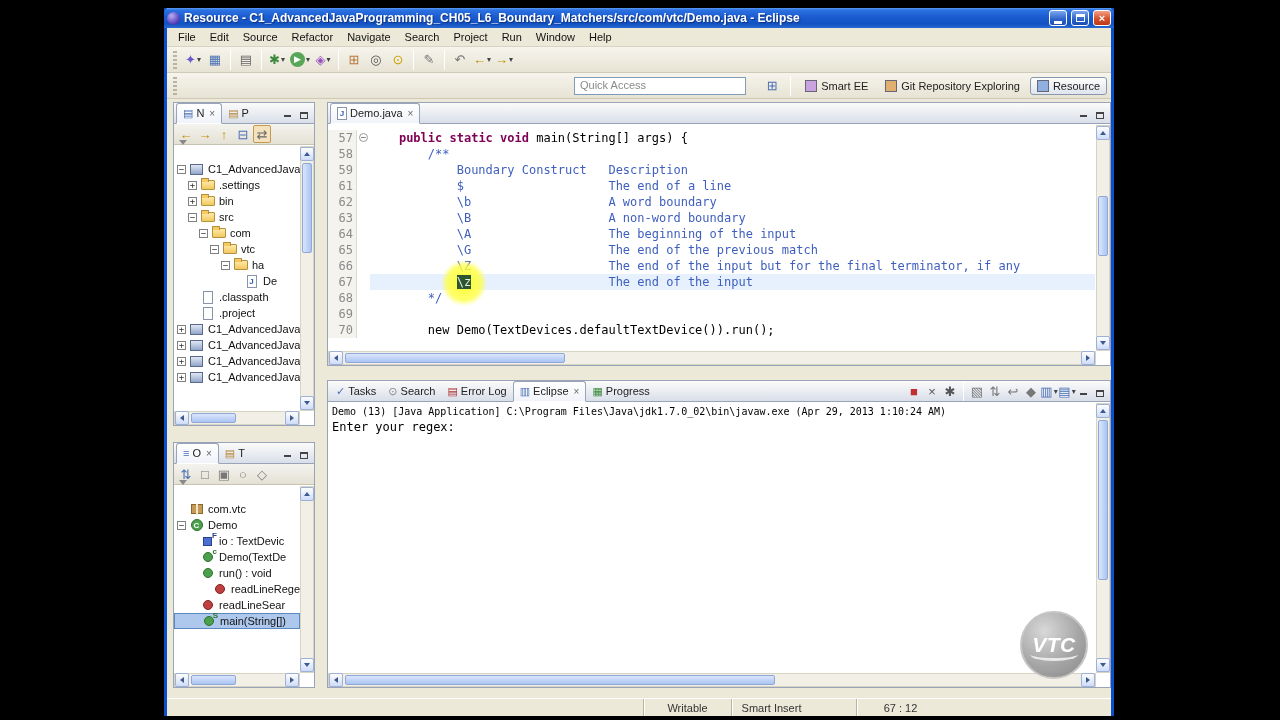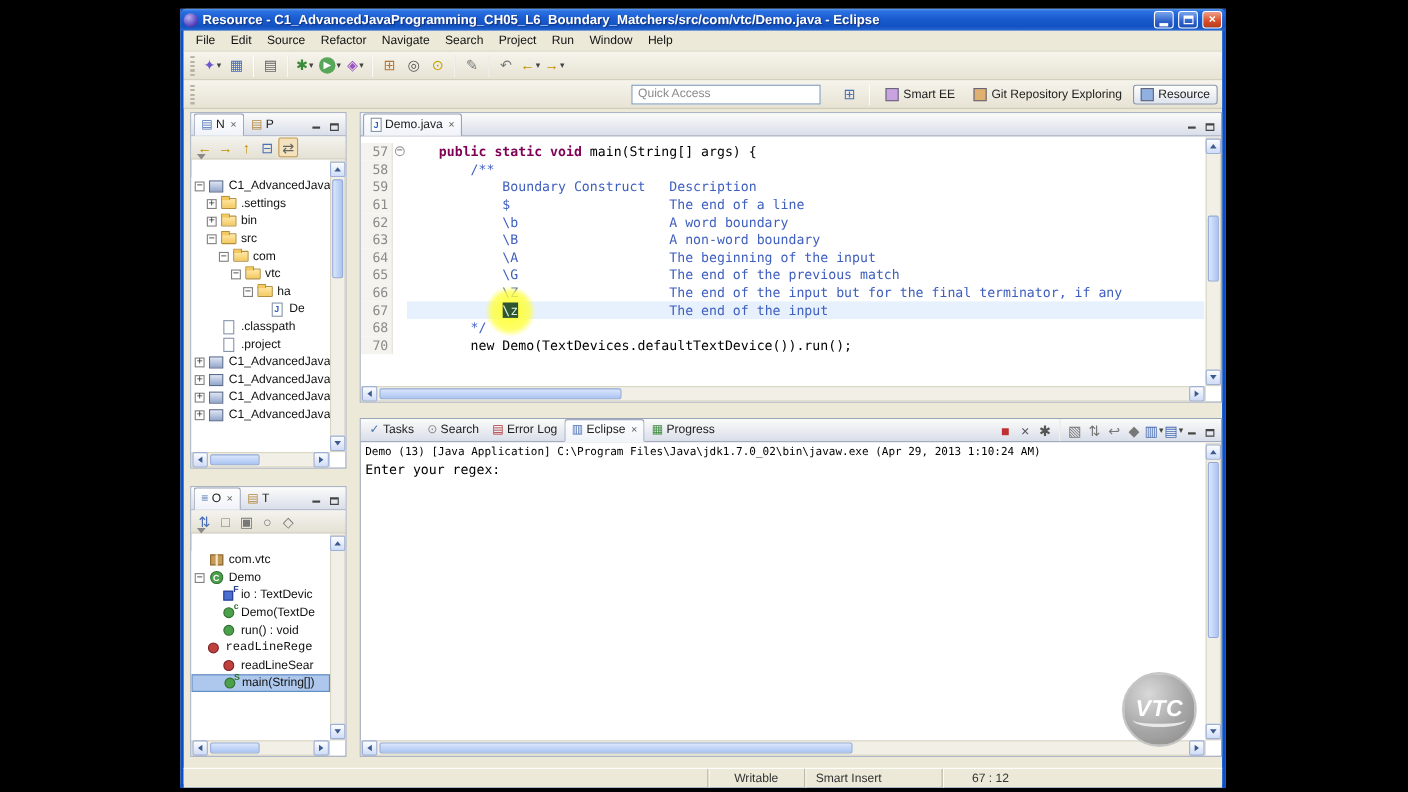--- a/index.html
+++ b/index.html
@@ -480,21 +480,21 @@
           </span>
           <span>Demo(TextDe</span>
         </div>
         <div class="titem" style="padding-left: 14px;">
           <span class="exp-spacer"></span>
           <span class="ico">
             <span class="i-dotgreen"></span>
           </span>
           <span>run() : void</span>
         </div>
-        <div class="titem" style="padding-left: 0; font-family: Liberation Mono, monospace;">
+        <div class="titem" style="padding-left: 26px;">
           <span class="exp-spacer"></span>
           <span class="ico">
             <span class="i-dotred"></span>
           </span>
           <span>readLineRege</span>
         </div>
         <div class="titem" style="padding-left: 14px;">
           <span class="exp-spacer"></span>
           <span class="ico">
             <span class="i-dotred"></span>
@@ -596,20 +596,25 @@
           <span class="gut">67</span>
           <span class="fold"></span>
           <span class="cline curline"><span class="seg-comment">            </span><span class="selz">\z</span><span class="seg-comment">                   The end of the input</span></span>
         </div>
         <div class="crow">
           <span class="gut">68</span>
           <span class="fold"></span>
           <span class="cline"><span class="seg-comment">        */</span></span>
         </div>
         <div class="crow">
+          <span class="gut">69</span>
+          <span class="fold"></span>
+          <span class="cline"></span>
+        </div>
+        <div class="crow">
           <span class="gut">70</span>
           <span class="fold"></span>
           <span class="cline"><span class="seg-plain">        new Demo(TextDevices.defaultTextDevice()).run();</span></span>
         </div>
       </div>
 
     <div class="sb" style="right:0;top:22px;width:14px;bottom:14px;">
       <div class="sb-btn" style="top:0;left:-1px;">
           <span class="tri up"></span>
         </div>

